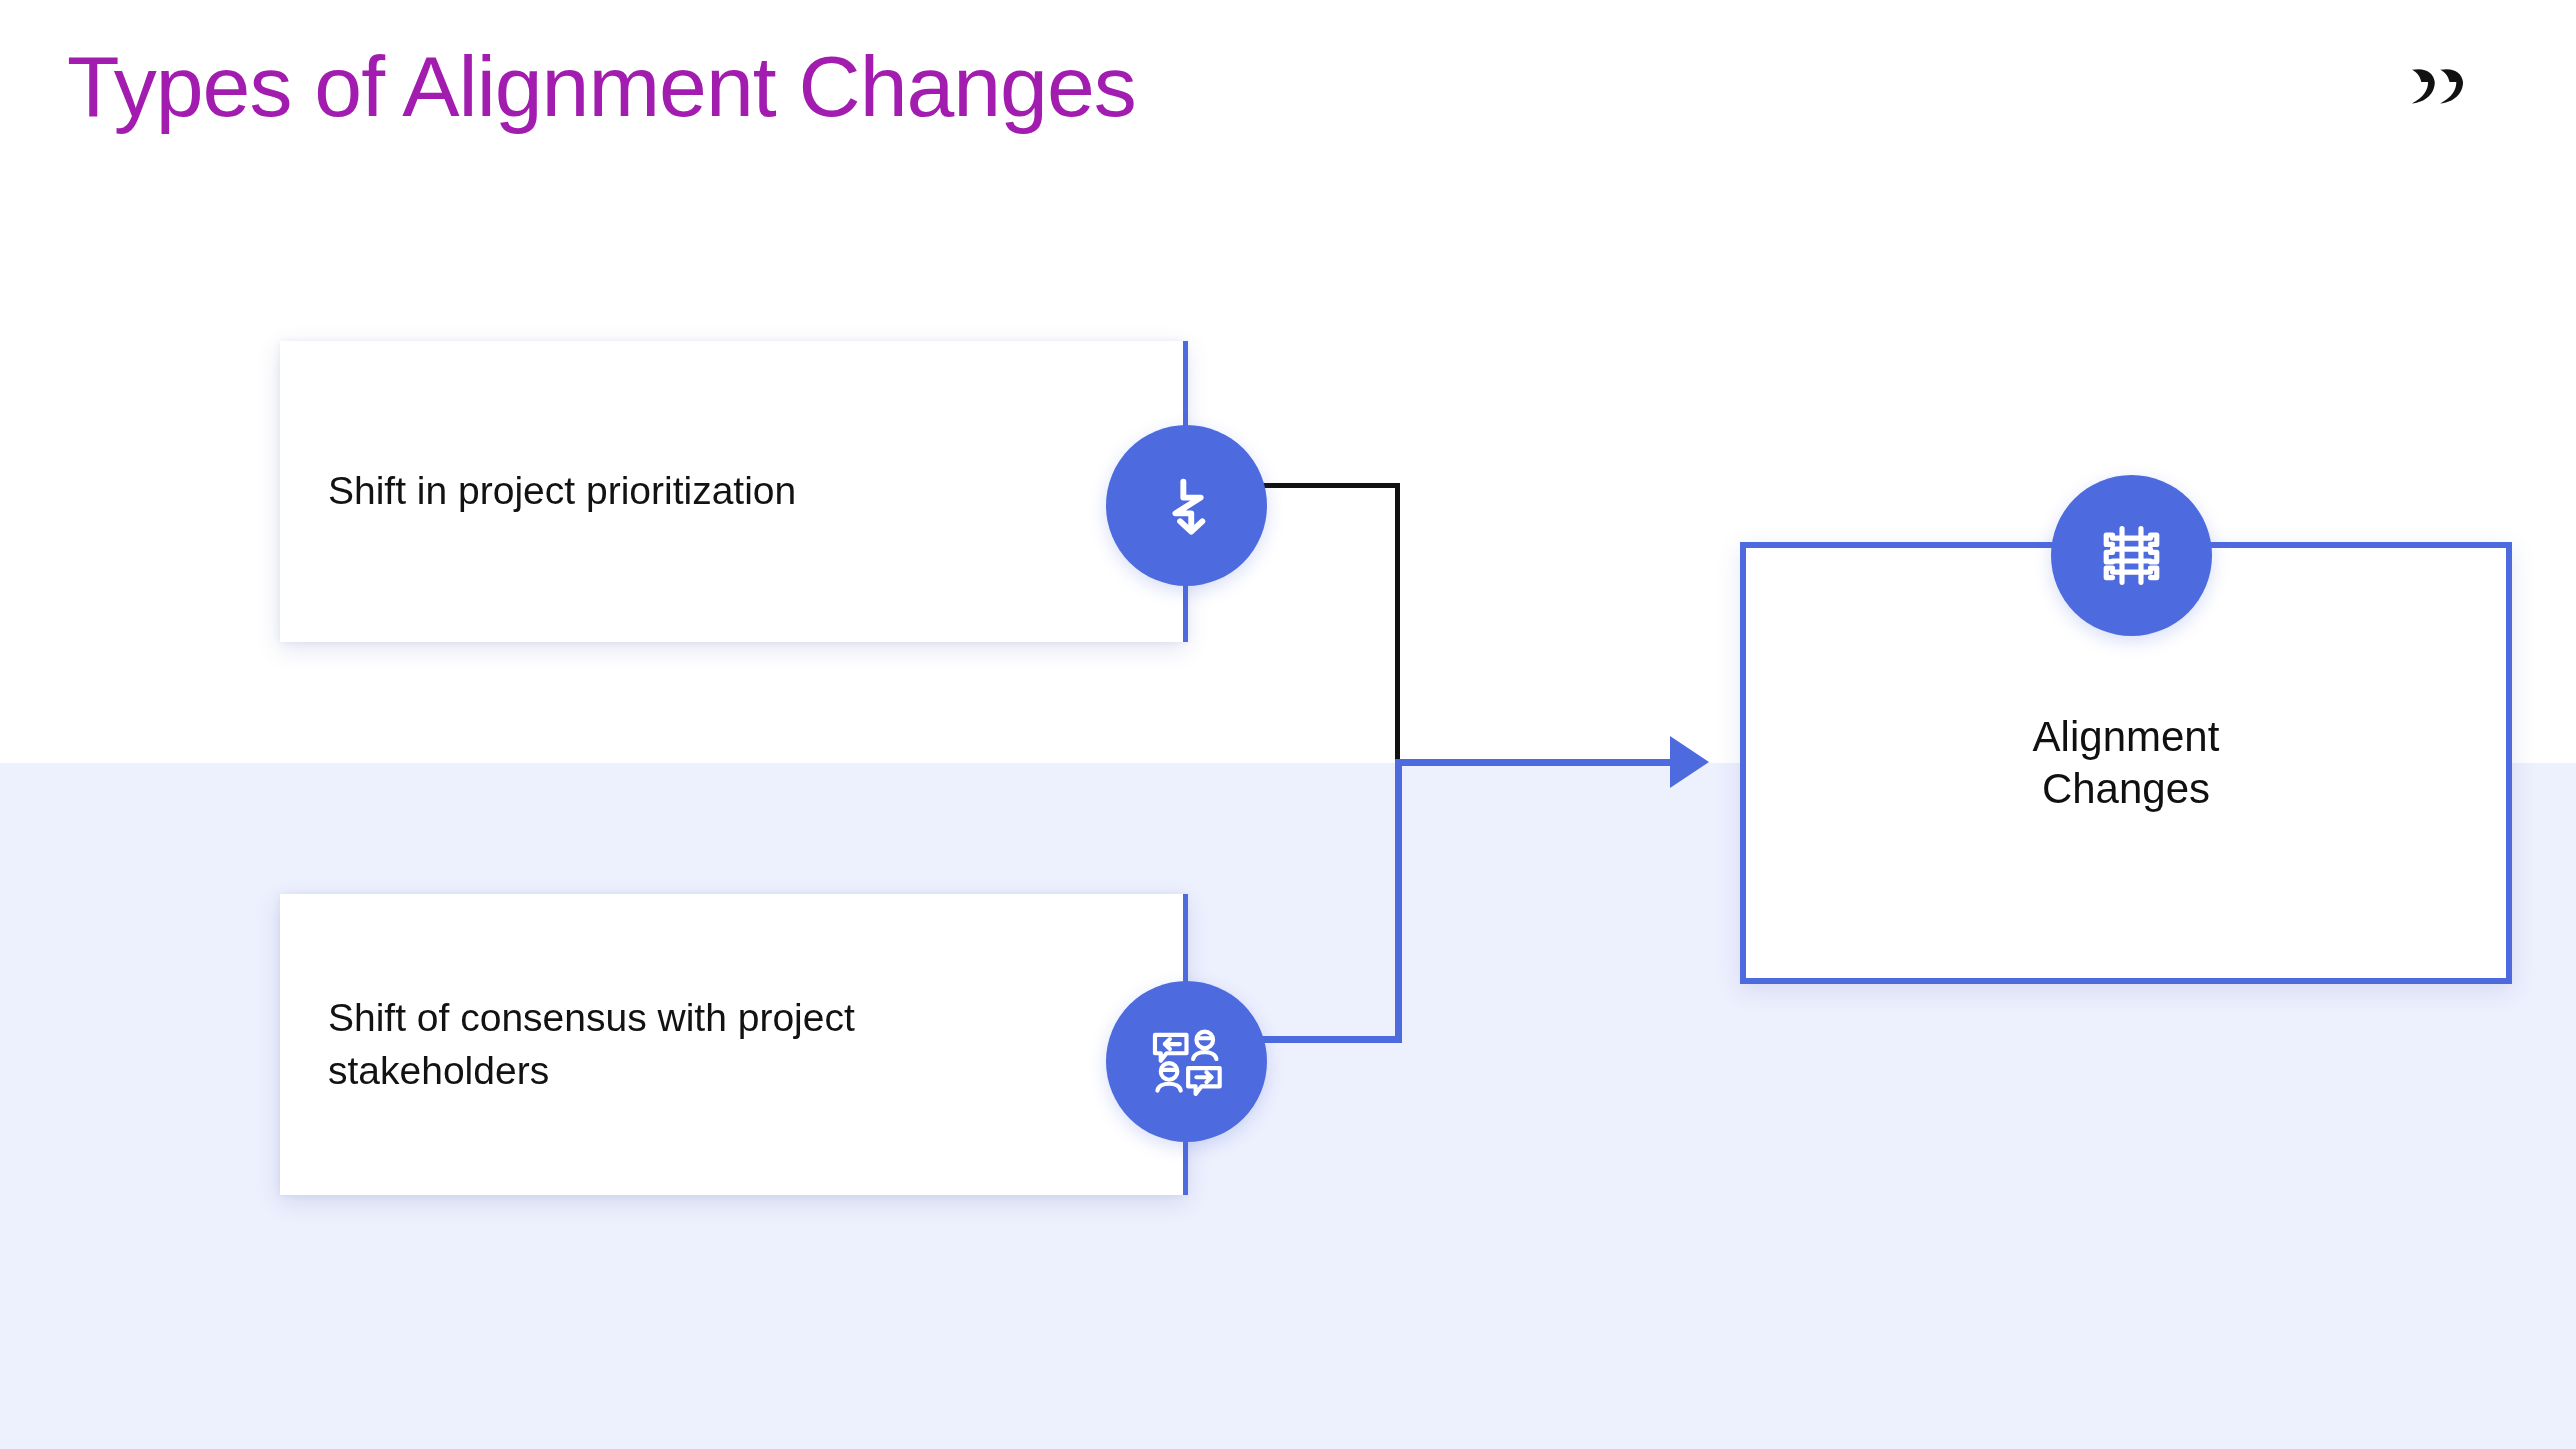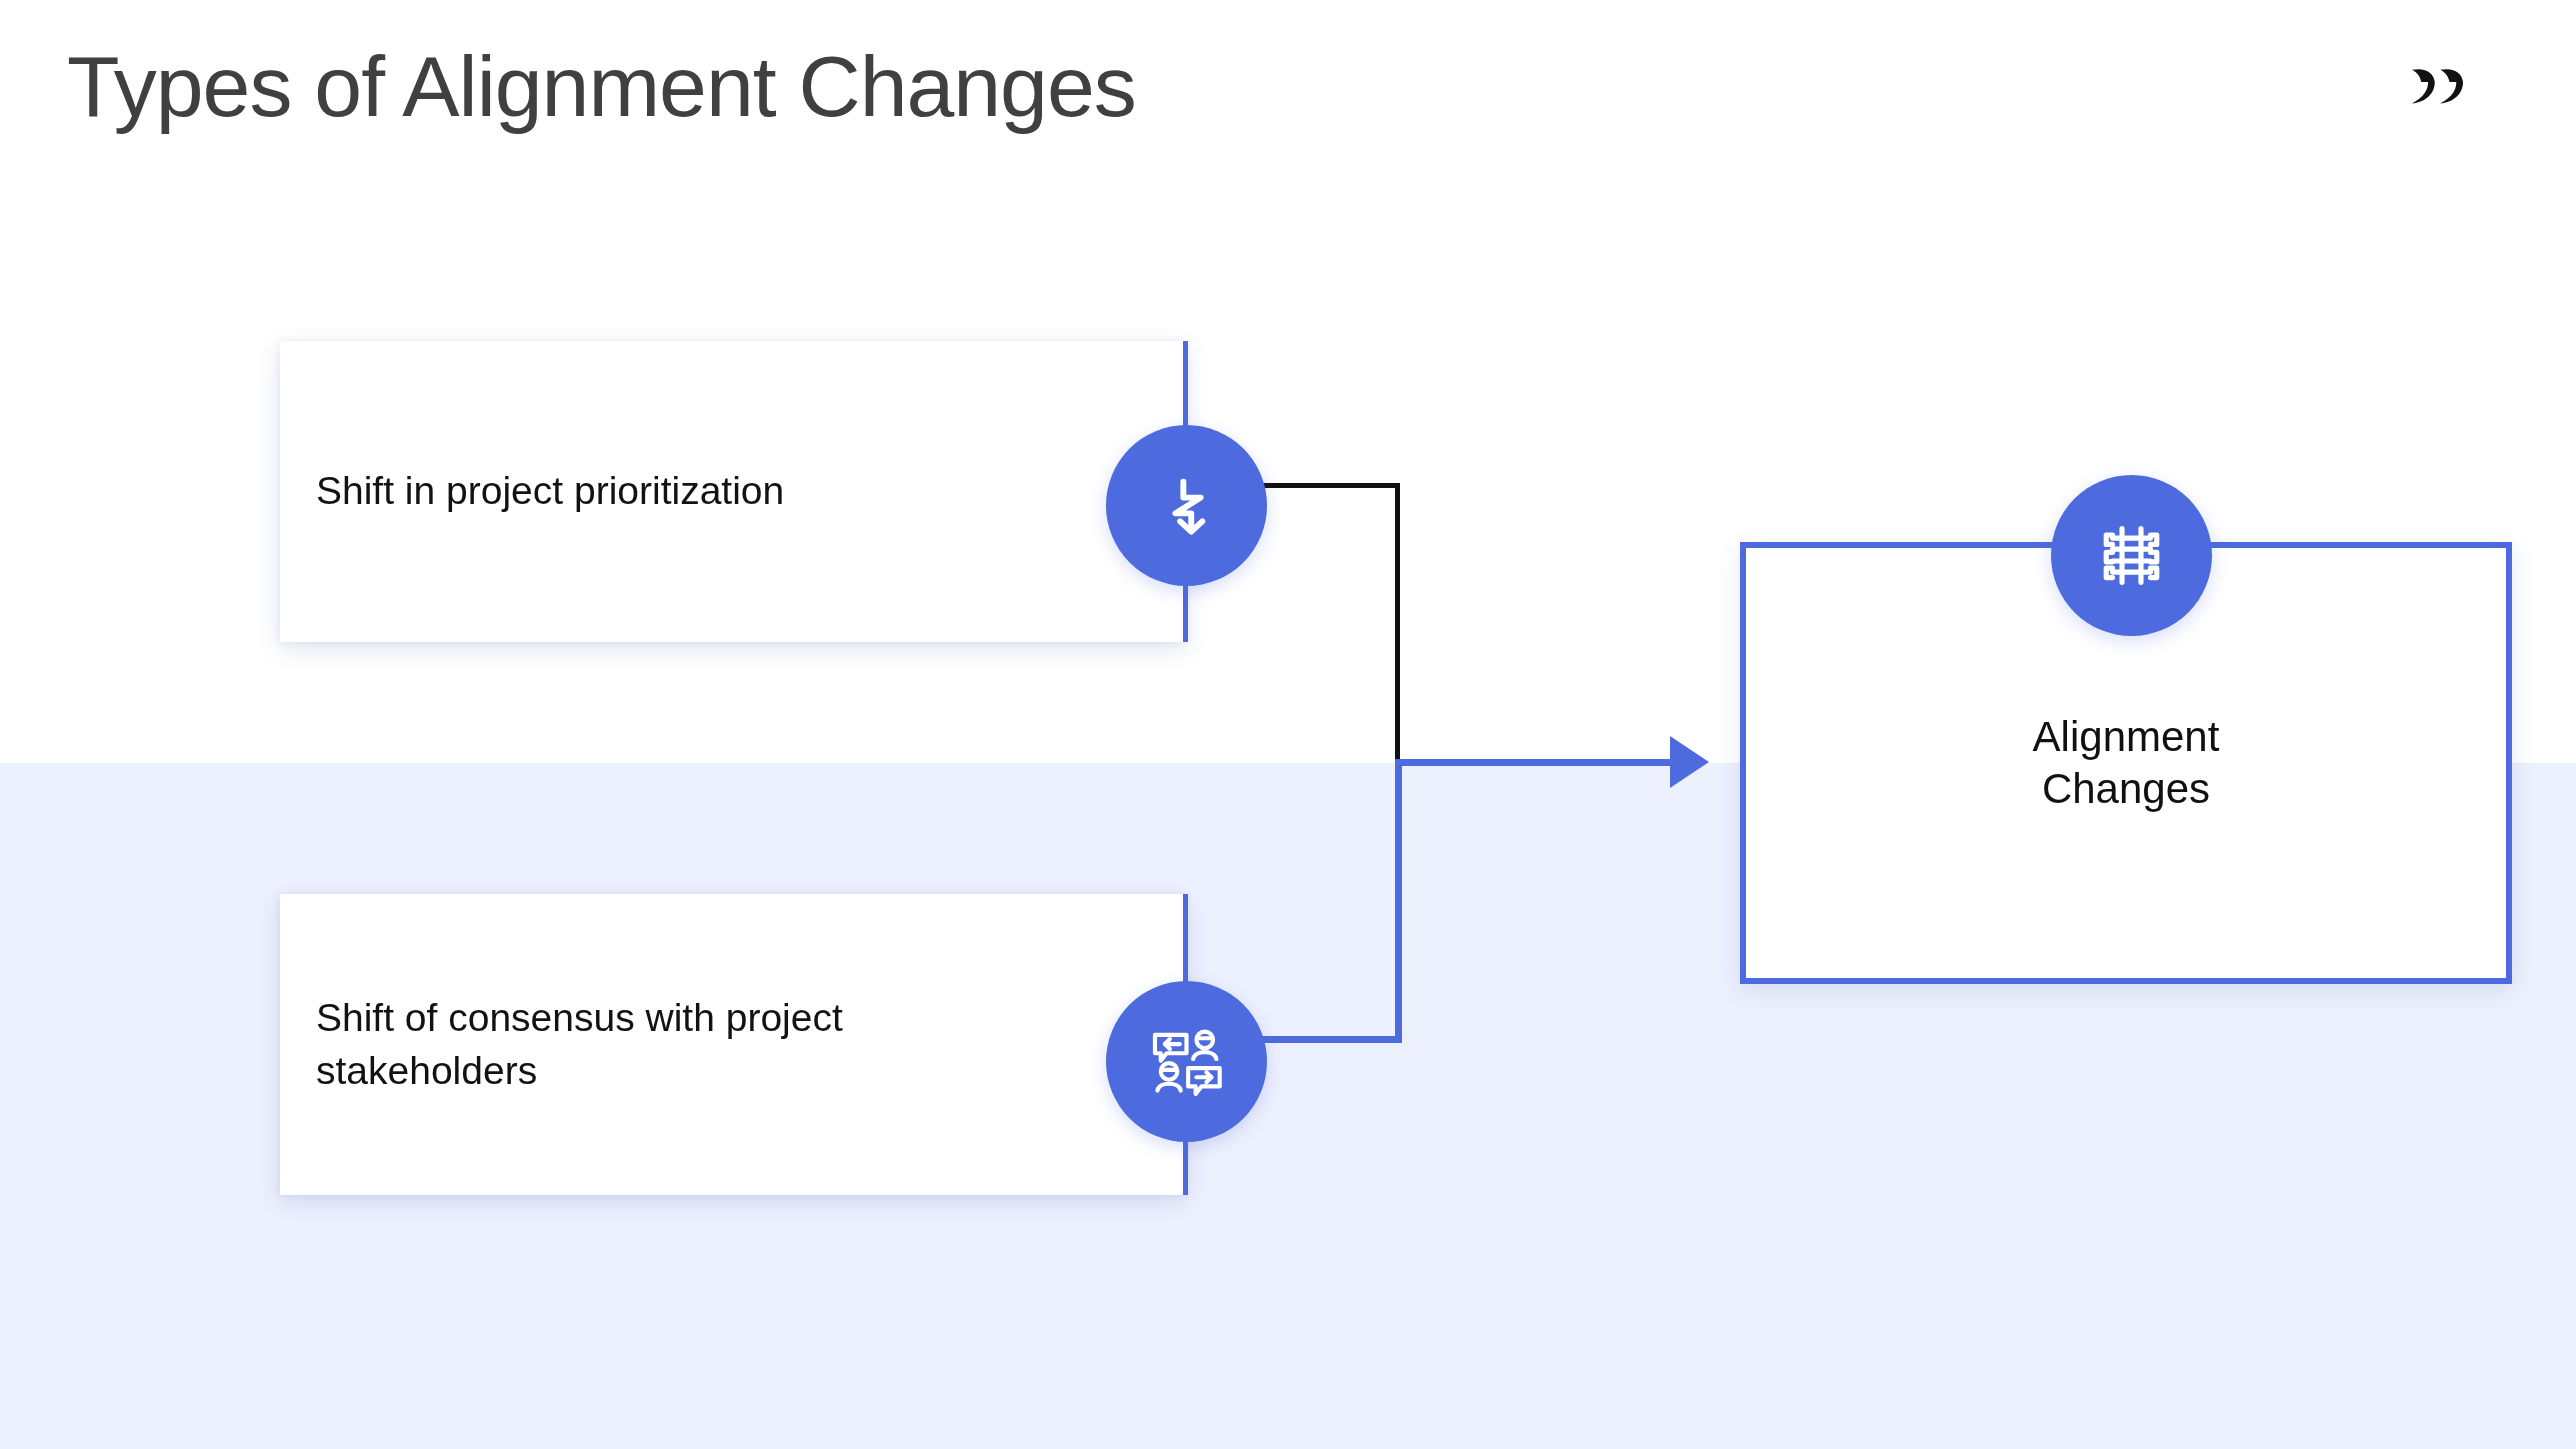--- a/index.html
+++ b/index.html
@@ -35,21 +35,21 @@
   }
 
   
   .slide-title {
     position: absolute;
     left: 67px;
     top: 37px;
     font-size: 86px;
     line-height: 1.15;
     letter-spacing: -1px;
-    color: #404040;
+    color: #a21caf;
     font-weight: 400;
     white-space: nowrap;
   }
 
   
   .brand-logo {
     position: absolute;
     right: 94px;
     top: 47px;
     width: 81px;
@@ -63,21 +63,21 @@
     box-shadow: 0 6.7px 23px rgba(70, 90, 170, 0.16),
                 0 1.3px 6.7px rgba(70, 90, 170, 0.10);
     box-sizing: border-box;
     display: flex;
     align-items: center;
   }
   .factor-card .card-text {
     font-size: 39px;
     line-height: 1.35;
     color: #121212;
-    padding-left: 36px;
+    padding-left: 48px;
     padding-right: 154px;
     font-weight: 400;
   }
 
   #card-1 {
     left: 280px;
     top: 341px;
     width: 906px;
     height: 301px;
   }

